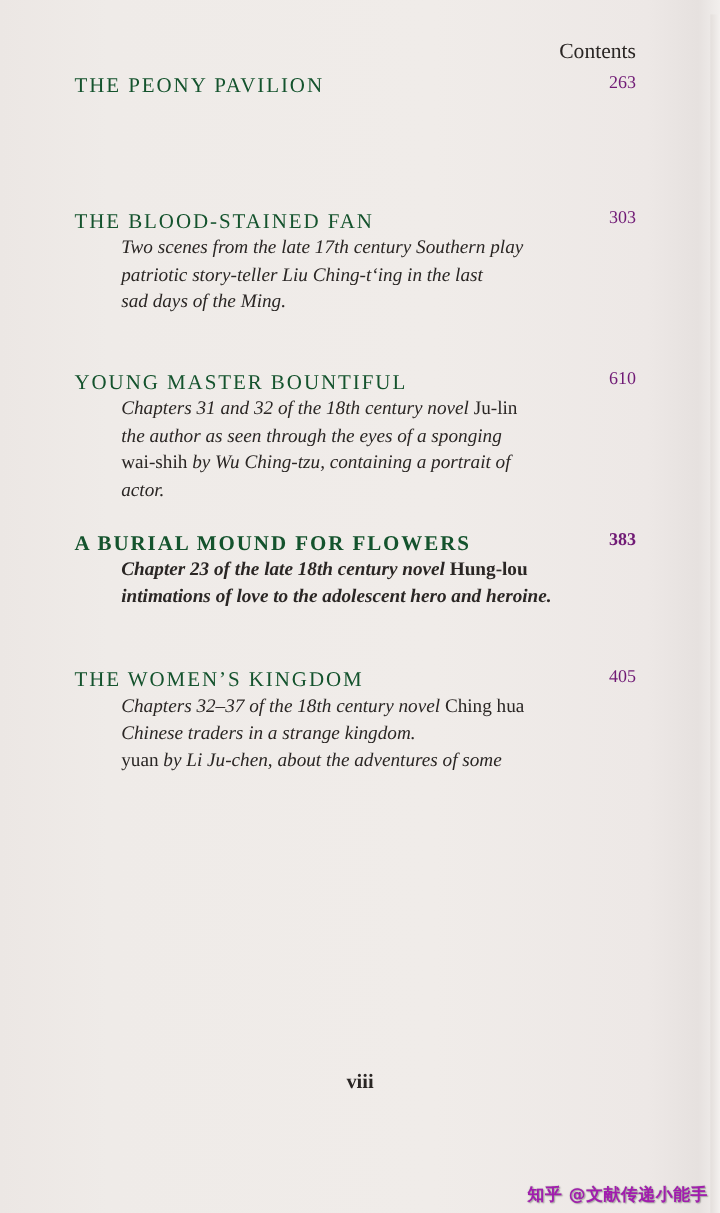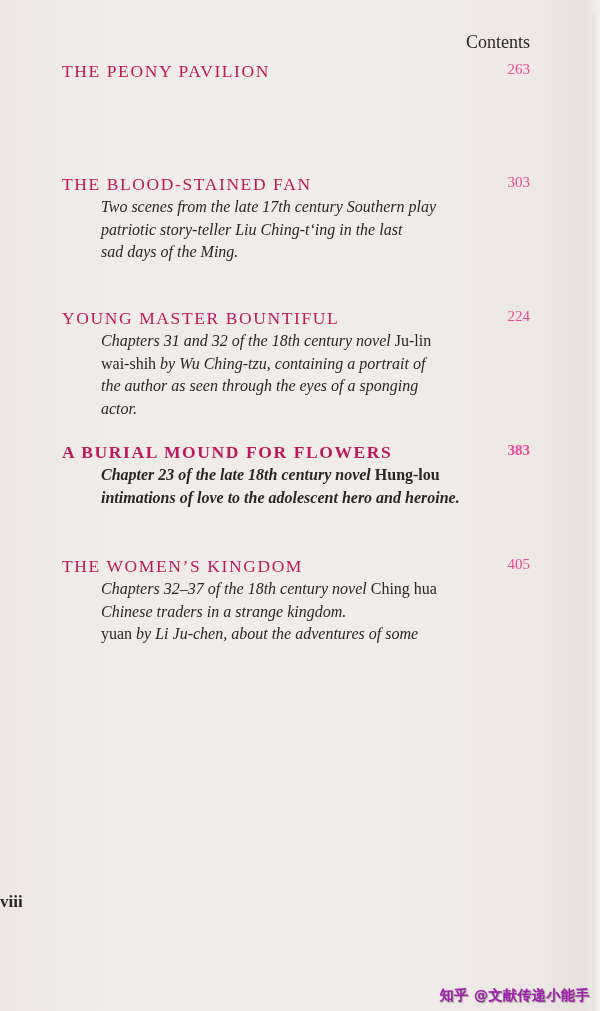--- a/index.html
+++ b/index.html
@@ -29,44 +29,45 @@
     }
     .entry {
       position: absolute;
       left: 62px;
       width: 470px;
     }
     .entry-title {
       font-size: 17.5px;
       letter-spacing: 1.6px;
       line-height: 22px;
-      color: #be185d;
+      color: #14532d;
       white-space: nowrap;
     }
     .entry-page {
       position: absolute;
       right: 2px;
       top: 1px;
       font-size: 15px;
-      color: #ec4899;
+      color: #701a75;
     }
     .entry-desc {
       margin-left: 39px;
       margin-top: 1px;
       font-size: 16px;
       line-height: 22.5px;
       font-style: italic;
       color: #2a2624;
       width: 390px;
     }
     .entry-desc .roman { font-style: normal; }
     .folio {
       position: absolute;
       left: 0; width: 600px;
       top: 880px;
+      text-align: center;
       font-size: 17px;
       font-weight: bold;
       color: #2a2624;
     }
     .watermark {
       position: absolute;
       right: 10px;
       top: 975px;
       font-family: "DejaVu Sans", sans-serif;
       font-size: 14px;
@@ -110,25 +111,25 @@
     <div class="entry-page">303</div>
     <div class="entry-desc">
       <div>Two scenes from the late 17th century Southern play</div>
       <div>patriotic story-teller Liu Ching-t‘ing in the last</div>
       <div>sad days of the Ming.</div>
     </div>
   </div>
 
   <div class="entry" style="top:295px;">
     <div class="entry-title">YOUNG MASTER BOUNTIFUL</div>
-    <div class="entry-page">224</div>
+    <div class="entry-page">610</div>
     <div class="entry-desc">
       <div><span>Chapters 31 and 32 of the 18th century novel </span><span class="roman">Ju-lin</span></div>
+      <div>the author as seen through the eyes of a sponging</div>
       <div><span class="roman">wai-shih</span><span> by Wu Ching-tzu, containing a portrait of</span></div>
-      <div>the author as seen through the eyes of a sponging</div>
       <div>actor.</div>
     </div>
   </div>
 
   <div class="entry" style="top:429px;font-weight:bold;">
     <div class="entry-title">A BURIAL MOUND FOR FLOWERS</div>
     <div class="entry-page">383</div>
     <div class="entry-desc" style="width:410px;">
       <div><span>Chapter 23 of the late 18th century novel </span><span class="roman">Hung-lou</span></div>
       <div style="white-space:nowrap;">intimations of love to the adolescent hero and heroine.</div>

